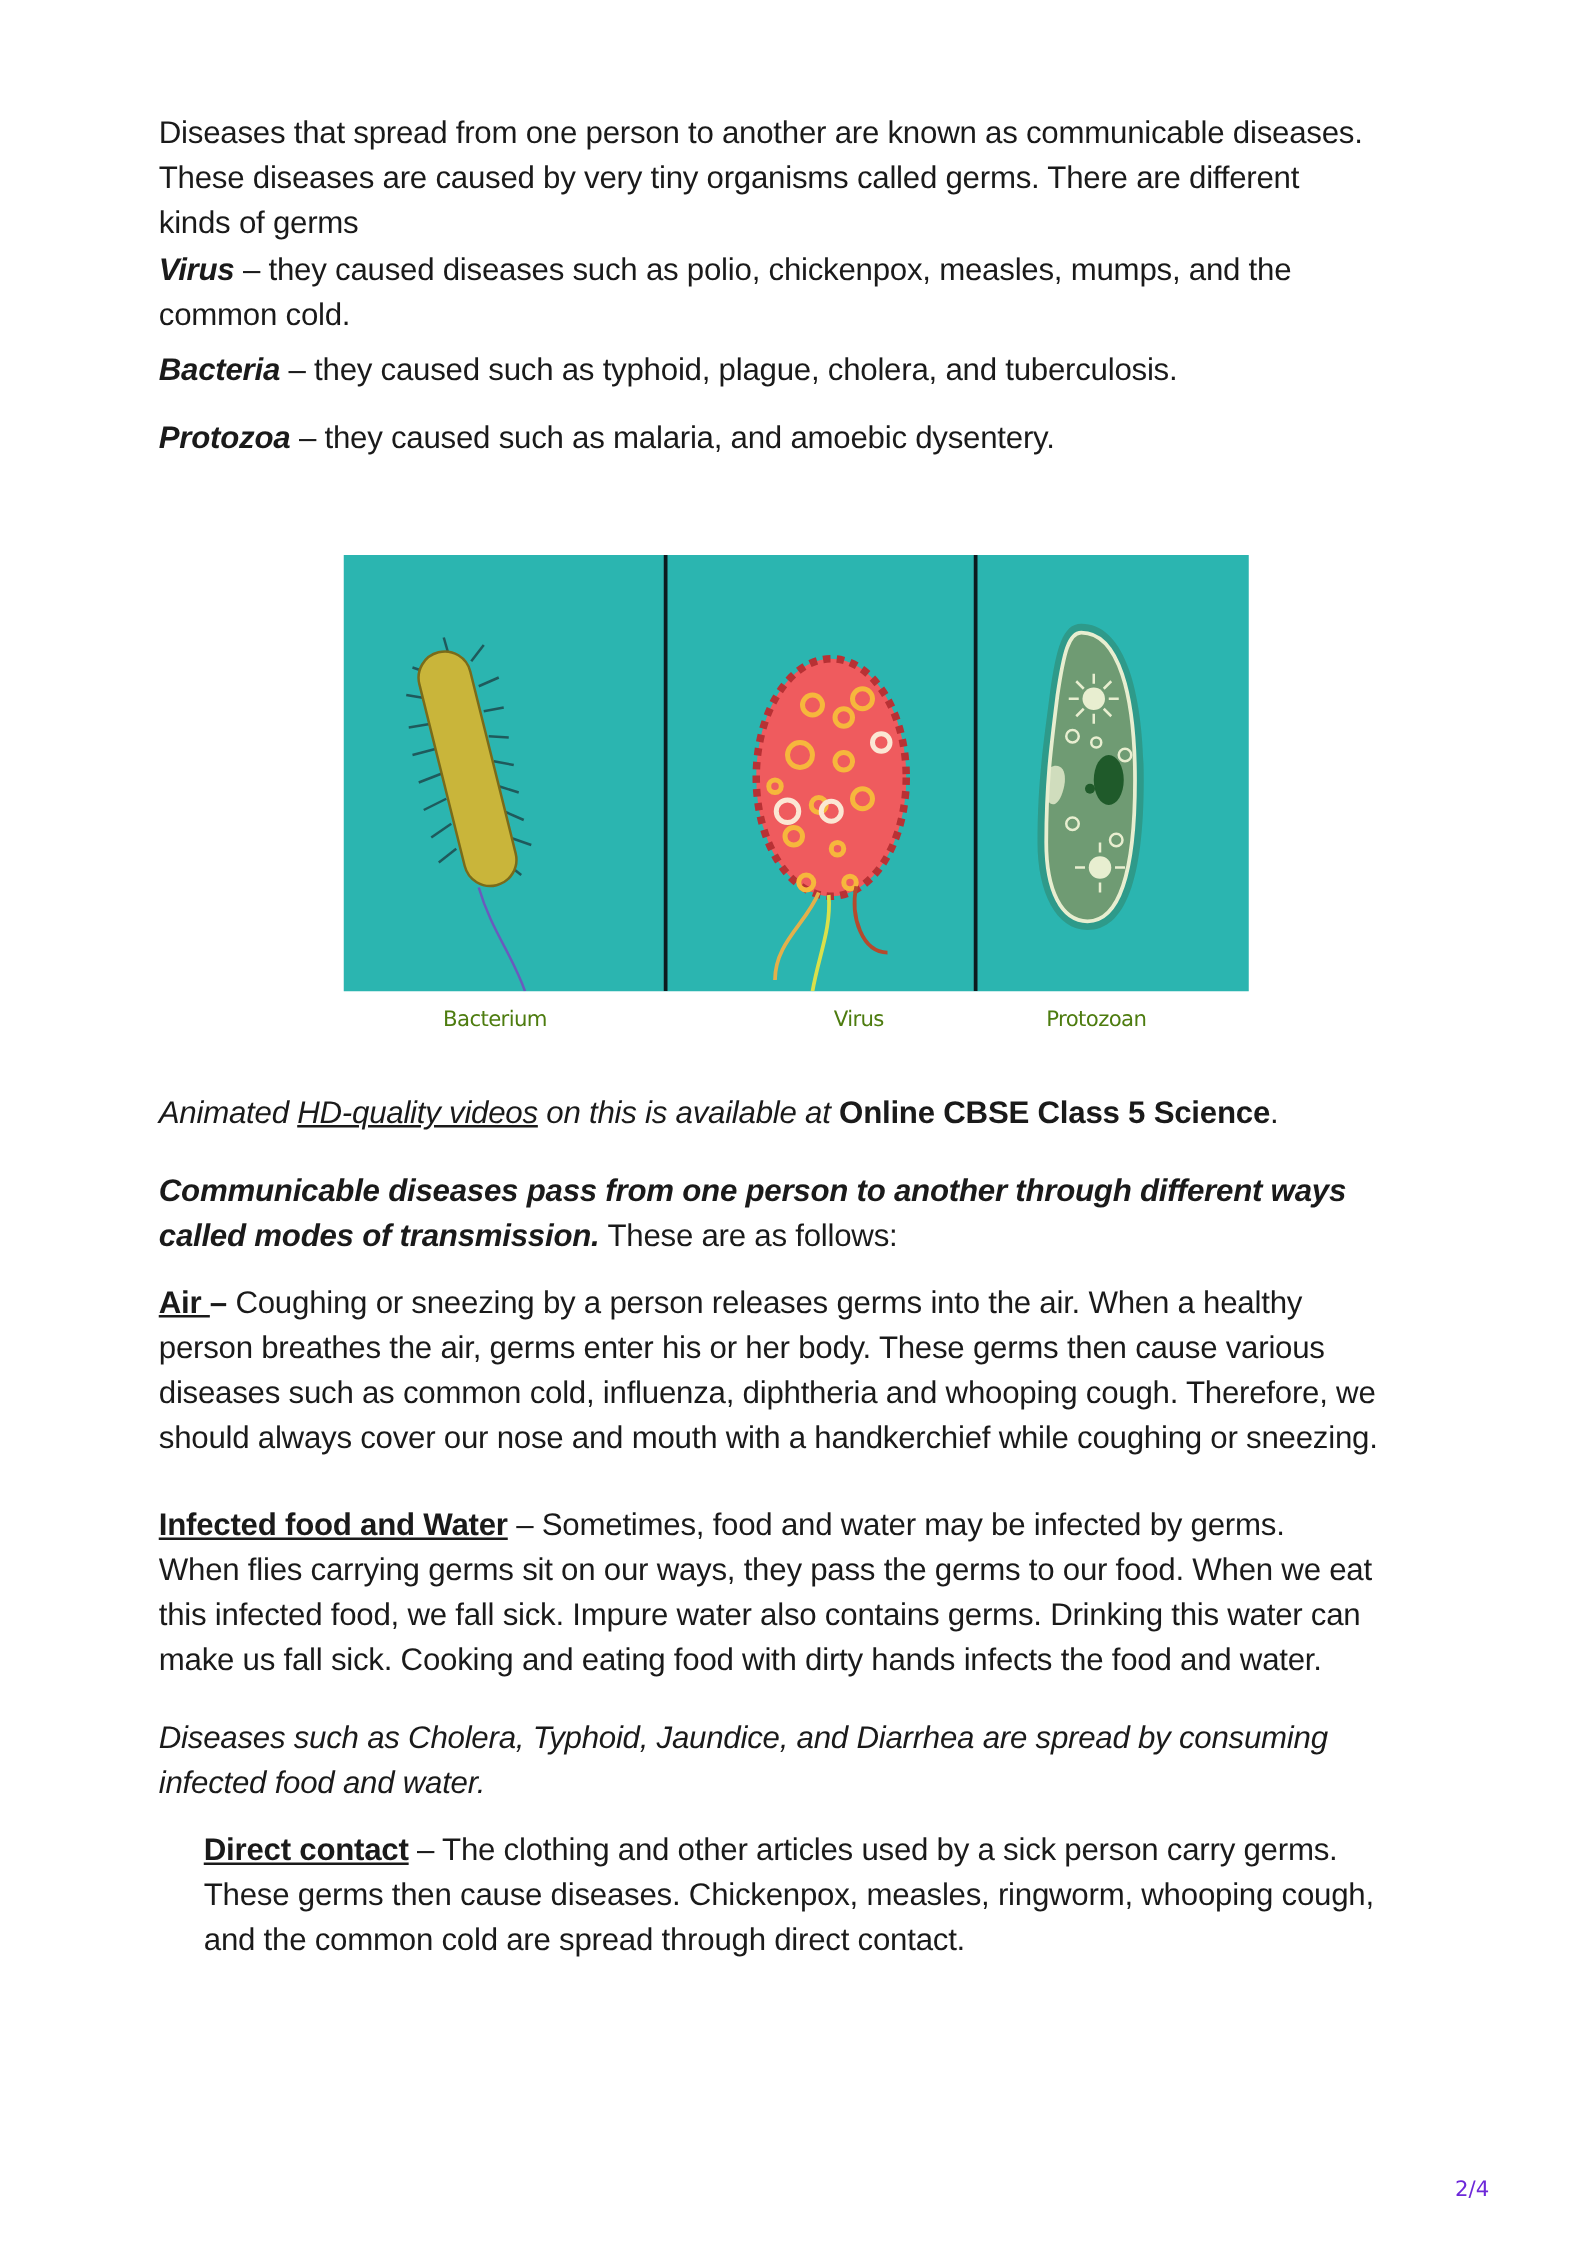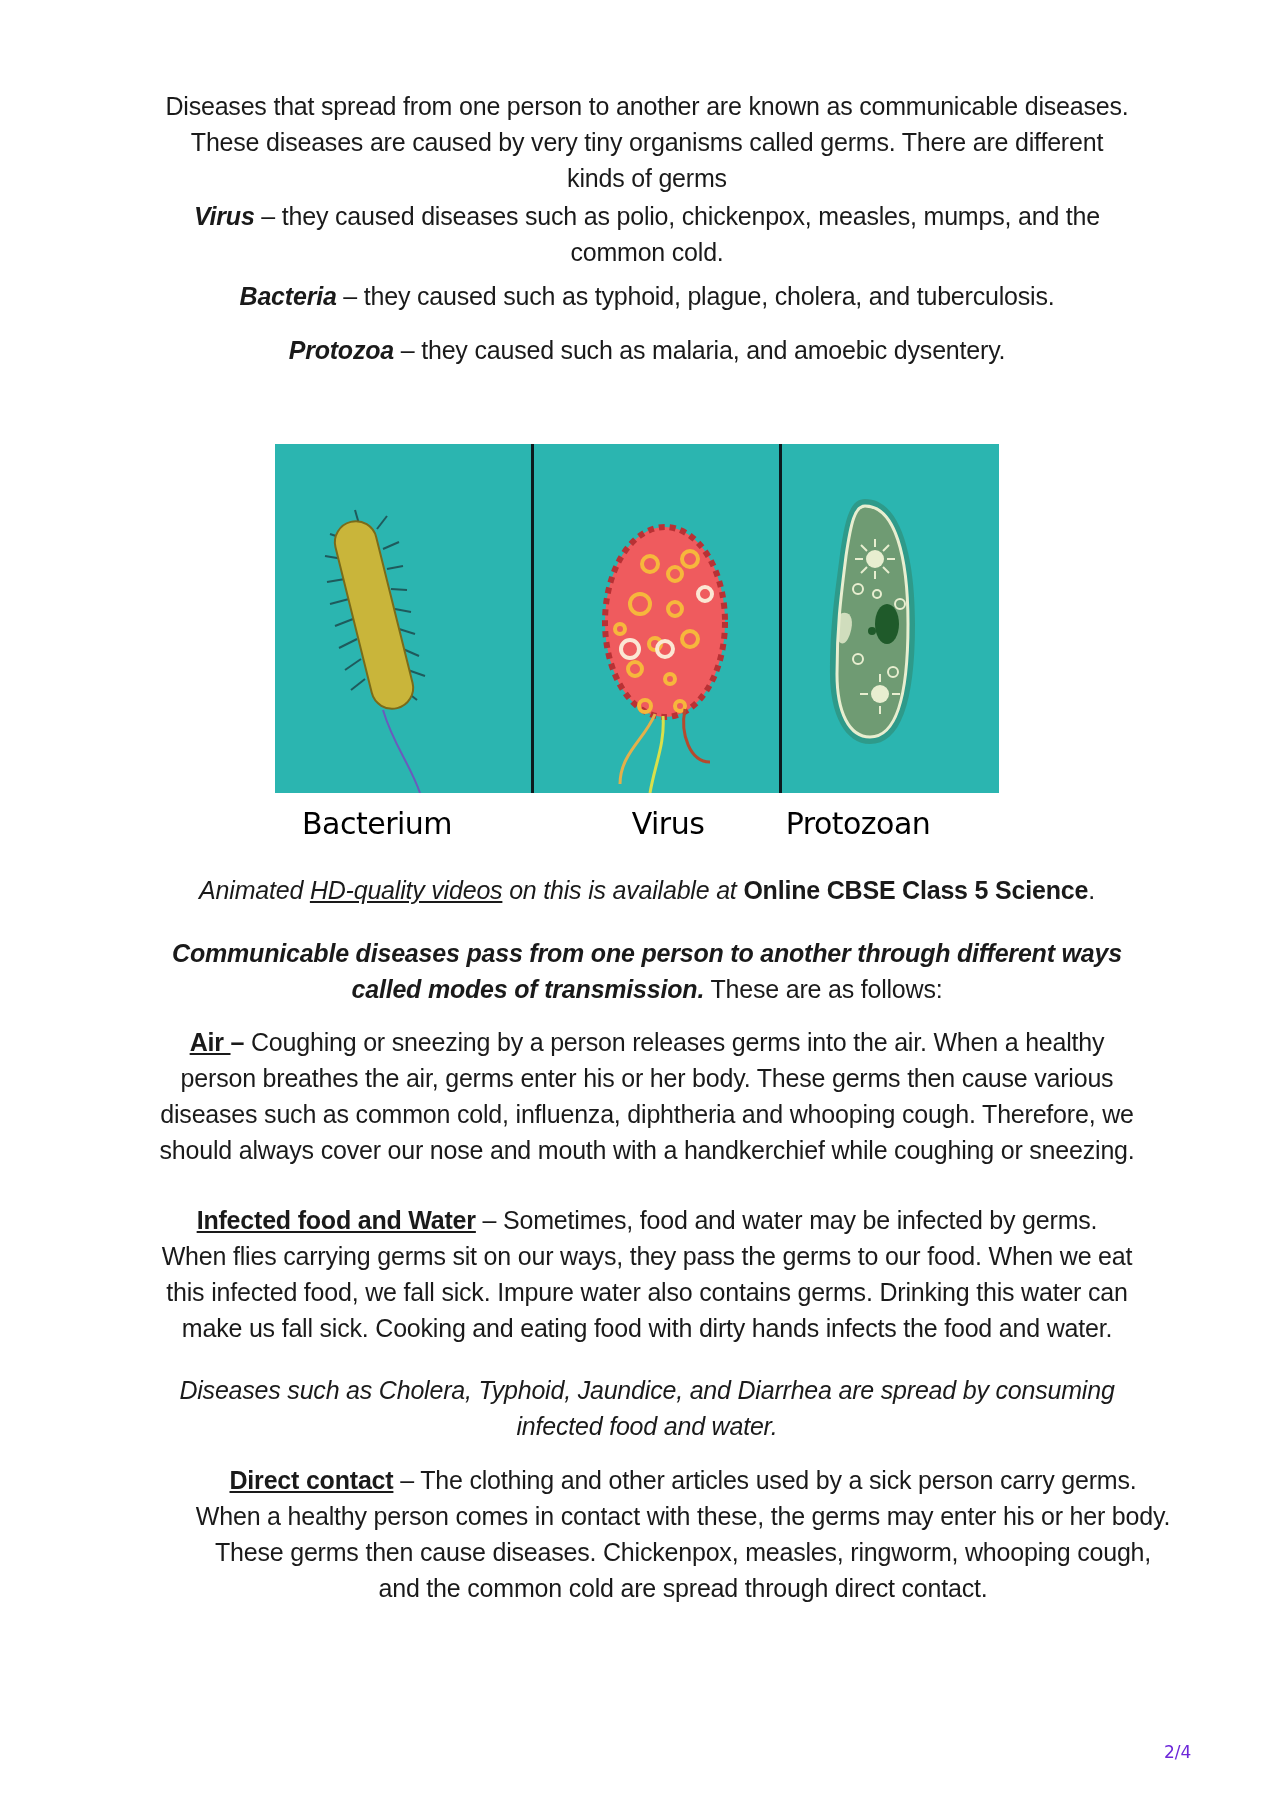--- a/index.html
+++ b/index.html
@@ -1,27 +1,27 @@
 <!DOCTYPE html>
 <html><head>
 <meta charset="utf-8">
 <style>
   html, body { margin: 0; padding: 0; background: #ffffff; }
   body { width: 1272px; height: 1800px; position: relative; overflow: hidden;
          font-family: "Liberation Sans", sans-serif; color: #1a1a1a; }
-  p { margin: 0; font-size: 25px; line-height: 36px; letter-spacing: -0.2px; text-align: center; }
+  p { margin: 0; font-size: 25px; line-height: 36px; letter-spacing: -0.2px; }
   .bi { font-weight: bold; font-style: italic; }
   .it { font-style: italic; }
   .u { text-decoration: underline; }
   .b { font-weight: bold; }
   .abs { position: absolute; left: 127px; width: 1040px; }
 
   .figure { position: absolute; left: 275px; top: 444px; width: 724px; height: 349px; background: #2bb5b0; overflow: hidden; }
   .divider { position: absolute; top: 0; width: 3px; height: 349px; background: #0c1a1e; }
-  .fig-label { position: absolute; top: 806px; font-size: 30px; font-family: "DejaVu Sans", sans-serif; color: #000000; letter-spacing: -0.5px; transform: translateX(-50%); white-space: nowrap; }
+  .fig-label { position: absolute; top: 806px; font-size: 17px; font-family: "DejaVu Sans", sans-serif; color: #4d7c0f; letter-spacing: -0.5px; transform: translateX(-50%); white-space: nowrap; margin-left: 19px; }
   .pagenum { position: absolute; left: 1164px; top: 1742px; font-size: 17px; font-family: "DejaVu Sans", sans-serif; color: #6d28d9; }
   a { color: inherit; }
 </style>
 </head>
 <body>
 
 <div class="abs" style="top:88px;">
   <p>Diseases that spread from one person to another are known as communicable diseases.</p>
   <p>These diseases are caused by very tiny organisms called germs. There are different</p>
   <p>kinds of germs</p>
@@ -159,18 +159,17 @@
   <p>make us fall sick. Cooking and eating food with dirty hands infects the food and water.</p>
 </div>
 
 <div class="abs" style="top:1372px;">
   <p class="it">Diseases such as Cholera, Typhoid, Jaundice, and Diarrhea are spread by consuming</p>
   <p class="it">infected food and water.</p>
 </div>
 
 <div class="abs" style="top:1462px;margin-left:36px;">
   <p><span class="b u">Direct contact</span><span> –  </span><span>The clothing and other articles used by a sick person carry germs.</span></p>
-  <p>When a healthy person comes in contact with these, the germs may enter his or her body.</p>
   <p>These germs then cause diseases. Chickenpox, measles, ringworm, whooping cough,</p>
   <p>and the common cold are spread through direct contact.</p>
 </div>
 
 <div class="pagenum">2/4</div>
 
 </body></html>

